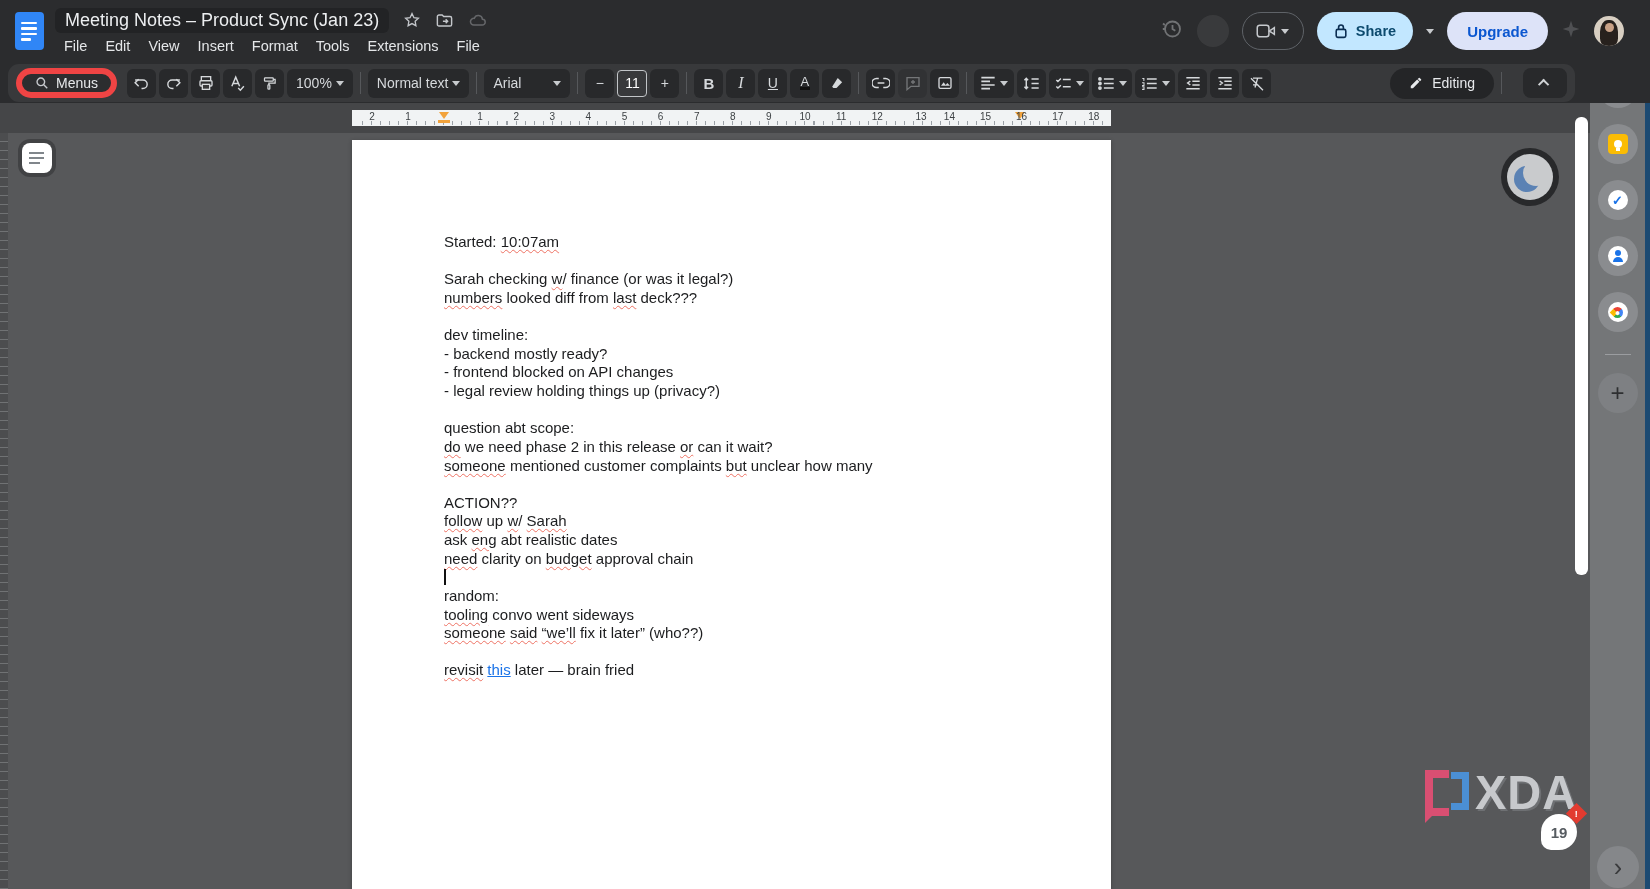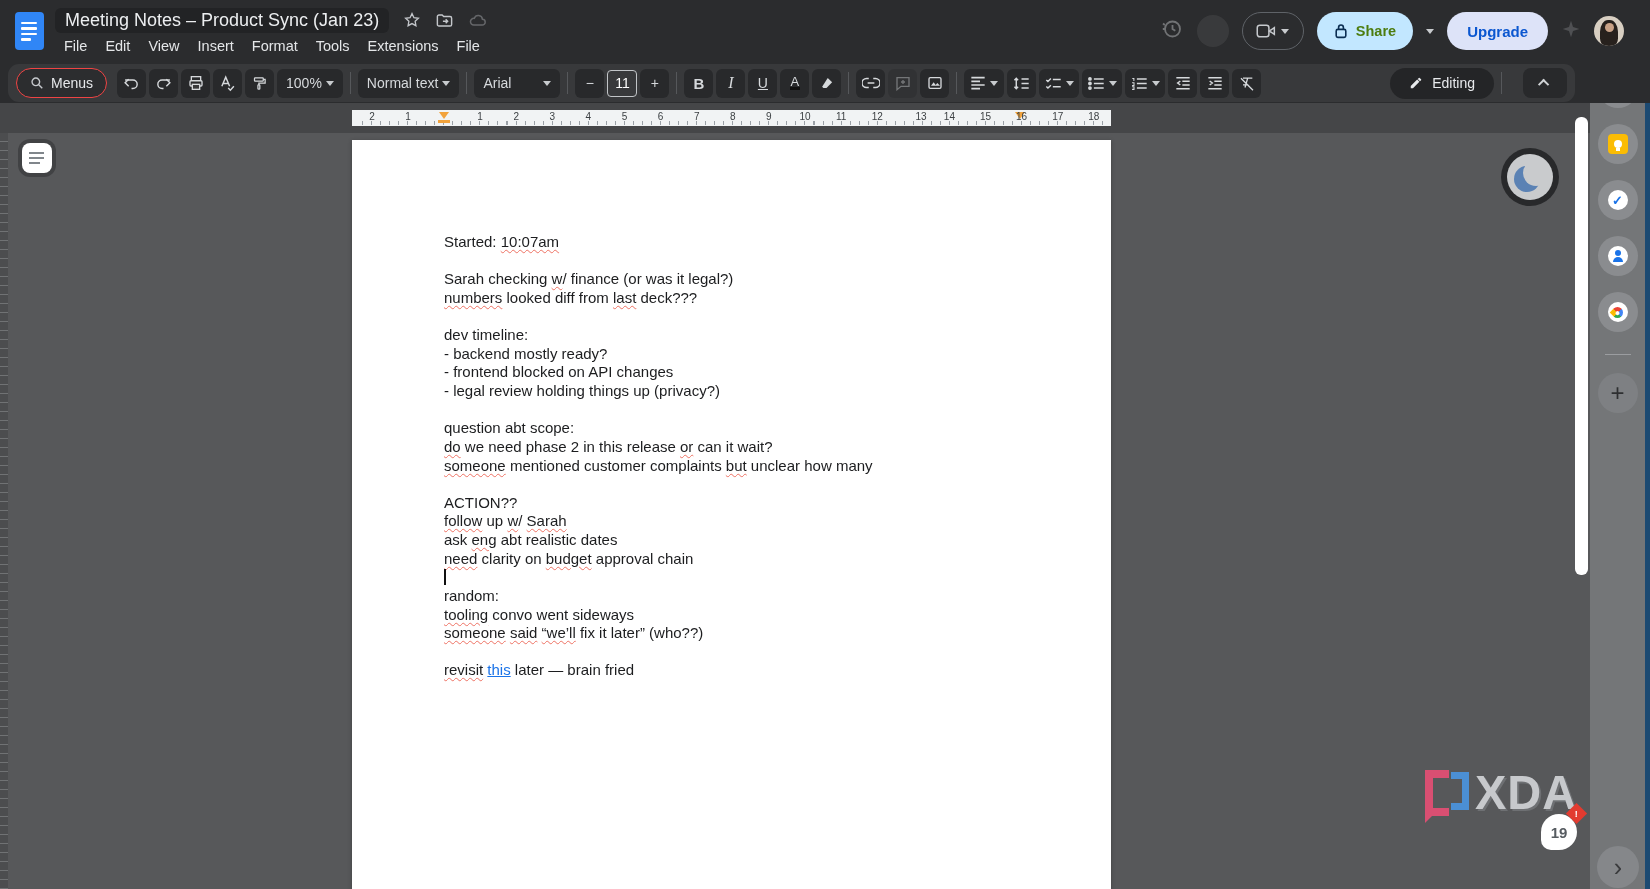--- a/index.html
+++ b/index.html
@@ -16,36 +16,36 @@
   .title-row { display:flex; align-items:center; height:30px; margin-top:5px; }
   .doc-title { color:#eceef0; font-size:18px; padding:2px 10px; background:#222325; border-radius:6px; white-space:nowrap; }
   .title-ico { margin-left:14px; color:#c3c6ca; display:flex; align-items:center; }
   .menu-row { display:flex; margin-top:1px; }
   .menu-item { color:#e4e6e8; font-size:14.5px; padding:2px 9px; border-radius:5px; cursor:default; }
   .header-right { margin-left:auto; display:flex; align-items:center; gap:13px; padding-right:26px; }
   .dim { opacity:.38; }
   .dim-circle { width:32px; height:32px; border-radius:50%; background:rgba(255,255,255,.07); }
   .cam-btn { width:62px; height:38px; border:1px solid #5f6368; border-radius:19px; display:flex; align-items:center; justify-content:center; gap:5px; color:#c6c9cd; }
   .share-btn { height:38px; background:#c2e7ff; border-radius:19px; display:flex; align-items:center; gap:8px; padding:0 17px;
-               color:#4d7c0f; font-size:14.5px; font-weight:bold; }
+               color:#0c4a6e; font-size:14.5px; font-weight:bold; }
   .upgrade-btn { height:38px; background:#dde3f8; border-radius:19px; display:flex; align-items:center; padding:0 20px;
                  color:#0b57d0; font-size:15px; font-weight:bold; }
   .avatar { width:30px; height:30px; border-radius:50%; background:#d8cfc2; position:relative; overflow:hidden; }
   .avatar::before { content:""; position:absolute; left:6px; top:4px; width:18px; height:26px; background:#27211d; border-radius:45% 45% 30% 30%; }
   .avatar::after  { content:""; position:absolute; left:11px; top:7px; width:9px; height:9px; background:#c9a287; border-radius:50%; }
   .tri { width:0; height:0; border-left:4px solid transparent; border-right:4px solid transparent; border-top:5px solid #c8cbce; }
 
   
   .toolbar-row { position:absolute; top:62px; left:0; width:1650px; height:41px; background:#2b2c2e; z-index:29; }
   .toolbar { position:absolute; left:8px; top:2px; width:1567px; height:38px; background:#38393b; border-radius:11px;
              display:flex; align-items:center; padding:0 8px; gap:3px; }
   .tb-btn { min-width:29px; height:29px; border-radius:6px; background:#28292b; color:#d6d9dc;
             display:flex; align-items:center; justify-content:center; gap:4px; font-size:14px; }
   .tb-btn svg { display:block; }
-  .menus-pill { height:30px; border:1px solid #ef4444; border-radius:16px; background:#2c2d2f; display:flex; align-items:center;
+  .menus-pill { height:30px; border:6px solid #ef4444; border-radius:16px; background:#2c2d2f; display:flex; align-items:center;
                 gap:7px; padding:0 13px; color:#e6e8ea; font-size:14px; margin-right:7px; }
   .tb-drop { padding:0 9px; }
   .tb-sep { width:1px; height:22px; background:#56585b; margin:0 4px; flex:none; }
   .size-box { width:30px; height:27px; border:1px solid #c2c5c8; border-radius:4px; background:transparent; color:#fff;
               display:flex; align-items:center; justify-content:center; font-size:14px; }
   .bold-g { font-weight:bold; font-size:15px; }
   .ital-g { font-style:italic; font-family:"Liberation Serif",serif; font-size:16px; }
   .und-g  { text-decoration:underline; font-size:14px; }
   .color-g { font-size:13px; line-height:11px; border-bottom:3px solid #111; padding:0 1px; }
   .editing-pill { margin-left:auto; height:31px; border-radius:16px; background:#242527; color:#e8eaed; display:flex;

